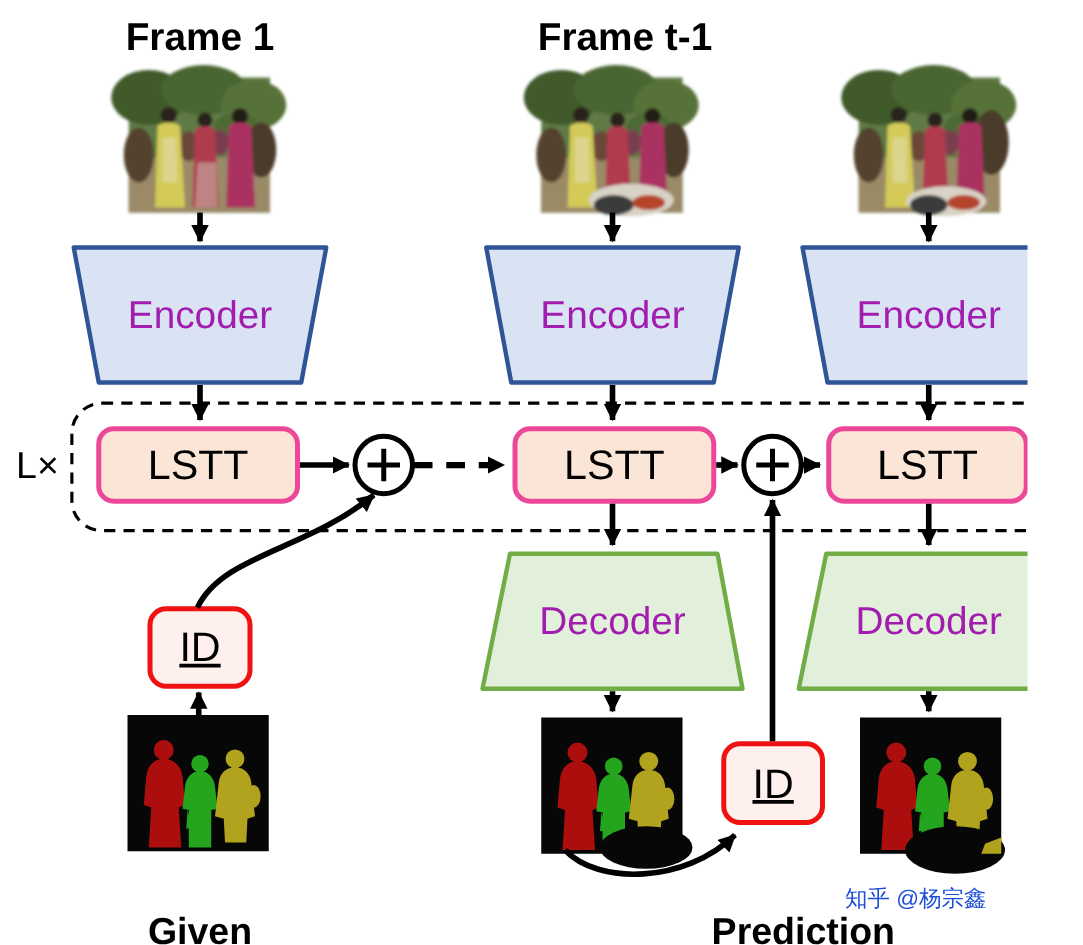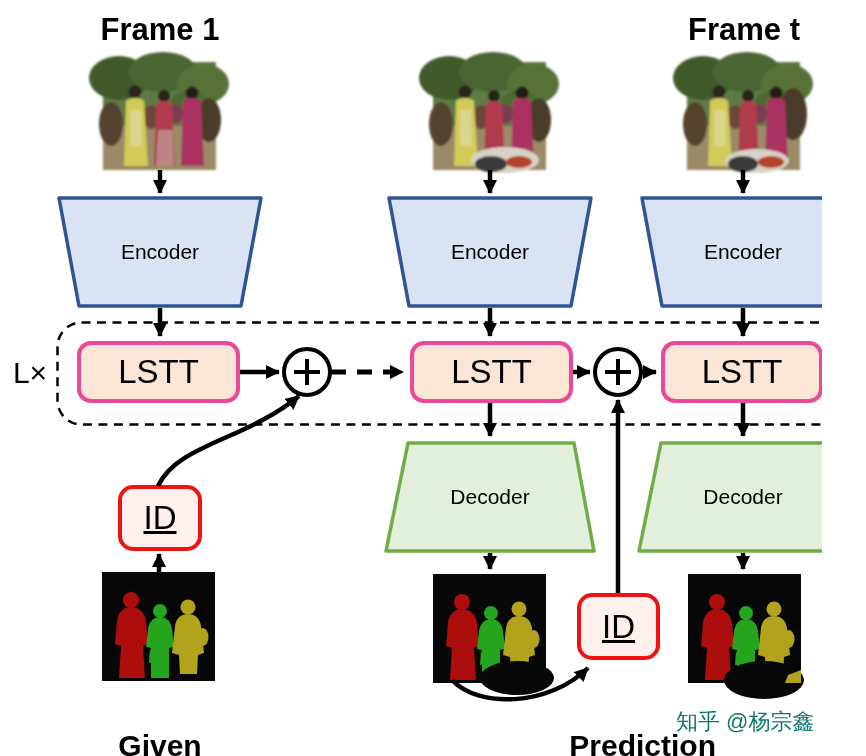--- a/index.html
+++ b/index.html
@@ -8,35 +8,35 @@
     font-family:"Liberation Sans", sans-serif;color:#000;
   }
   .abs{position:absolute;}
   .col-title{
     font-weight:bold;font-size:31px;text-align:center;letter-spacing:0px;
   }
   .photo,.mask{display:block;}
   .photo svg,.mask svg{display:block;width:100%;height:100%;}
   .trap-label{
     position:absolute;inset:0;display:flex;align-items:center;justify-content:center;
-    font-size:21px;color:#000000;
+    font-size:31px;color:#a21caf;
   }
   .lstt-box{
     background:#FBE5D6;border:4px solid #ec4899;border-radius:14px;
     display:flex;align-items:center;justify-content:center;
     font-size:33px;box-sizing:border-box;
   }
   .id-box{
     background:#FDF0ED;border:4.5px solid #EE1312;border-radius:15px;
     display:flex;align-items:center;justify-content:center;
     font-size:33px;box-sizing:border-box;text-decoration:underline;
   }
   .layer-label{font-size:30px;}
   .caption{font-weight:bold;font-size:30px;text-align:center;margin-top:16px;}
-  .watermark{font-size:22px;color:#0f766e;white-space:nowrap;}
+  .watermark{font-size:18px;color:#1d4ed8;white-space:nowrap;}
   svg{overflow:visible;}
   #arrow-layer{position:absolute;left:0;top:0;pointer-events:none;}
 </style>
 </head>
 <body>
 
 <div id="canvas">
 
   <svg width="0" height="0" style="position:absolute" aria-hidden="true">
     <defs>
@@ -47,21 +47,21 @@
         <path d="M58,45 C51,45 47,50 46,57 L44,75 L49,76 L49,106 L67,106 L67,76 L72,75 L70,57 C69,50 65,45 58,45 Z" fill="#25A41E"></path>
         <circle cx="86" cy="35" r="7.5" fill="#B1A31D"></circle>
         <path d="M86,42 C78,42 74,47 73,54 L70,81 L77,83 L78,102 L95,102 L96,83 L102,81 L99,54 C98,47 94,42 86,42 Z" fill="#B1A31D"></path>
         <ellipse cx="101" cy="65" rx="5.5" ry="9" fill="#B1A31D"></ellipse>
         <path d="M48,76 L52,90 L47,91 Z" fill="#25A41E"></path>
       </g>
     </defs>
   </svg>
 
   <div class="abs col-title" style="left:60px;top:12px;width:200px;">Frame 1</div>
-  <div class="abs col-title" style="left:644px;top:12px;width:200px;">Frame t</div>
+  <div class="abs col-title" style="left:400px;top:12px;width:200px;">Frame t-1</div>
 
   <div class="abs photo" style="left:103px;top:62px;width:113px;height:108px;">
     <svg viewBox="0 0 113 108" preserveAspectRatio="none">
       <defs>
           <filter id="f1" x="-10%" y="-10%" width="120%" height="120%">
             <feGaussianBlur stdDeviation="1.3"></feGaussianBlur>
           </filter>
         </defs>
       <g filter="url(#f1)">
         <rect x="0" y="0" width="113" height="108" fill="#5f7a45"></rect>

